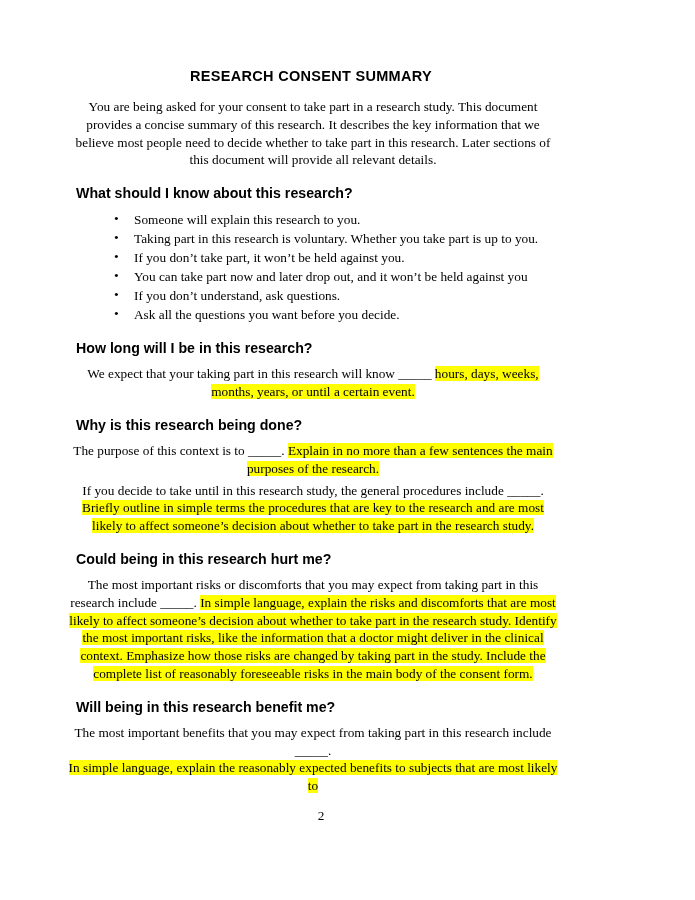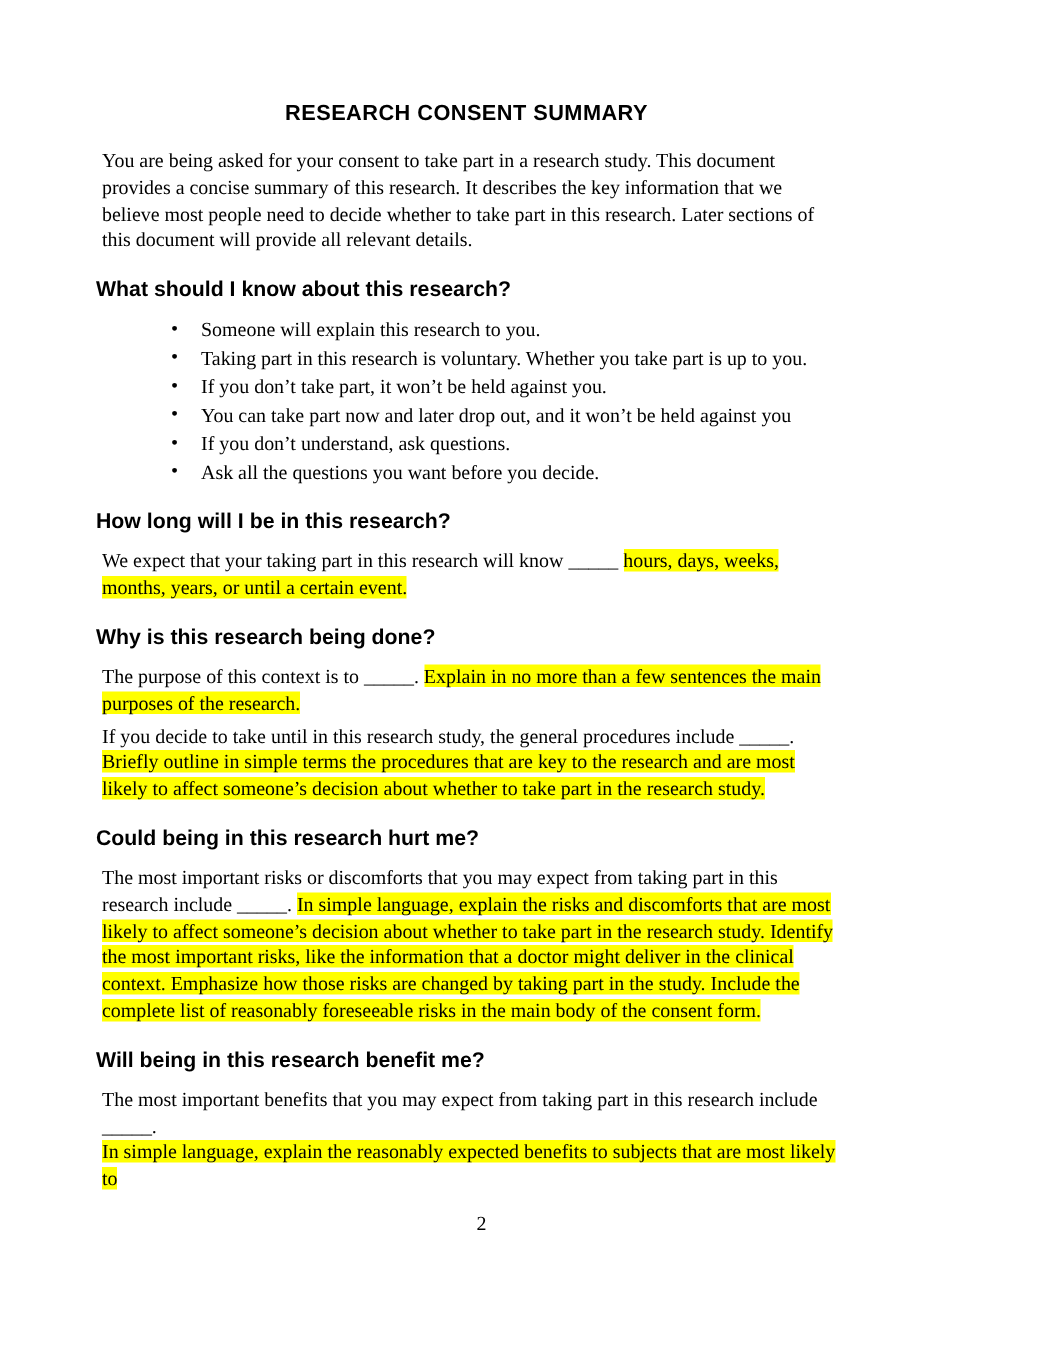--- a/index.html
+++ b/index.html
@@ -26,27 +26,27 @@
     font-family: "Liberation Sans", sans-serif;
     font-weight: bold;
     font-size: 14.5px;
     letter-spacing: 0.3px;
     margin: 0 0 14px 0;
   }
   p.body-text {
     font-size: 13.3px;
     line-height: 1.34;
     margin: 0 0 4px 4px;
-    text-align: left;
+    text-align: center;
   }
   h2.section {
     font-family: "Liberation Sans", sans-serif;
     font-weight: bold;
     font-size: 14.2px;
-    margin: 16px 0 9px 0;
+    margin: 16px 0 9px 12px;
   }
   ul.bullets {
     margin: 0 0 2px 0;
     padding-left: 50px;
     list-style: none;
   }
   ul.bullets li {
     font-size: 13.3px;
     line-height: 1.43;
     position: relative;

